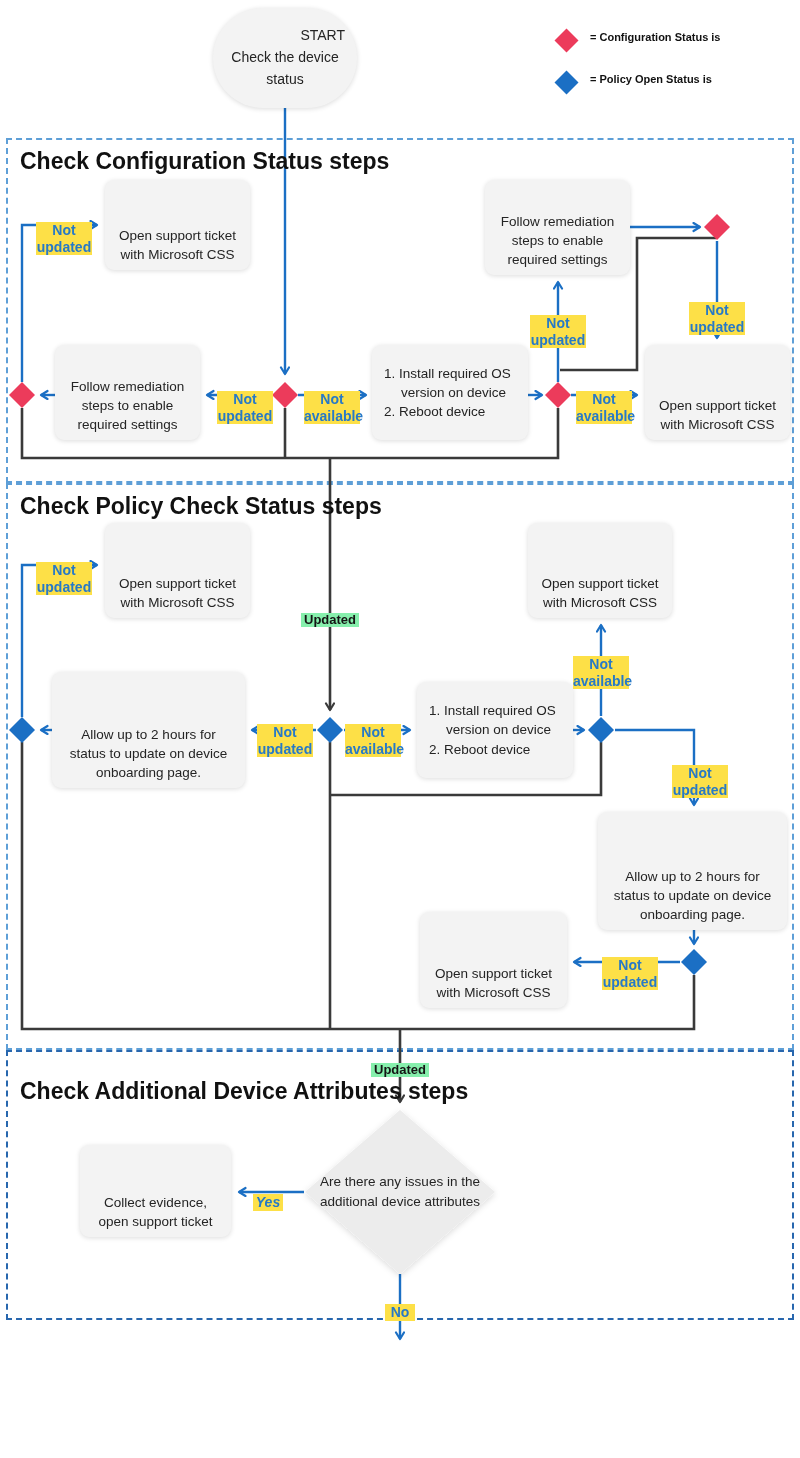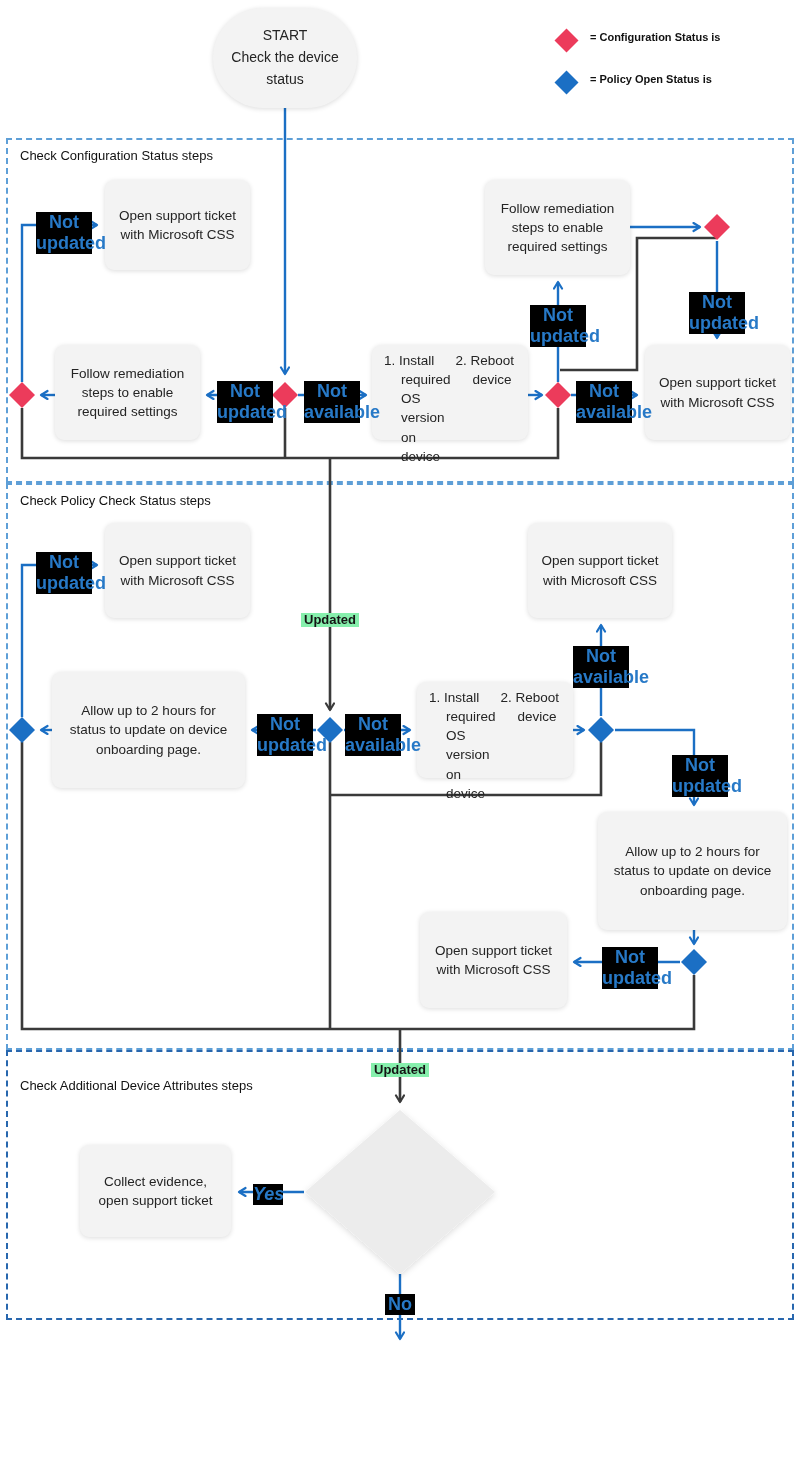--- a/index.html
+++ b/index.html
@@ -1,29 +1,29 @@
 <!DOCTYPE html>
 <html><head>
 <meta charset="utf-8">
 <style>
   html,body { margin:0; padding:0; background:#fff; }
   .canvas { position:relative; width:800px; height:1458px; background:#ffffff;
             font-family:"Liberation Sans", sans-serif; overflow:hidden; }
   svg.layer { position:absolute; left:0; top:0; }
   .section { position:absolute; border:2px dashed #5E9FD7; box-sizing:border-box; }
   .section.dark { border-color:#2867AE; }
-  .sec-title { position:absolute; font-size:13px; font-weight:400; color:#111111; white-space:nowrap; }
-  .node { position:absolute; background:#F3F3F3; border-radius:9px; display:flex; align-items:center;
+  .sec-title { position:absolute; font-size:23px; font-weight:700; color:#111111; white-space:nowrap; }
+  .node { position:absolute; background:#F3F3F3; border-radius:9px; display:flex; align-items:flex-end;
           justify-content:center; text-align:center; font-size:13.5px; color:#242424; line-height:1.42;
           padding:6px 12px; box-sizing:border-box; box-shadow:0 1px 5px rgba(0,0,0,.14); }
-  .node.list { align-items:flex-start; justify-content:center; text-align:left; }
+  .node.list { flex-direction:column; align-items:flex-start; justify-content:center; text-align:left; }
   .node.list .li { padding-left:17px; text-indent:-17px; }
   .pill { border-radius:52px; flex-direction:column; font-size:14px; line-height:1.55; }
-  .lab  { position:absolute; background:#000000; color:#2779C7; font-size:18px; font-weight:600;
-          line-height:1.18; text-align:center; }
+  .lab  { position:absolute; background:#fde047; color:#2779C7; font-size:14px; font-weight:600;
+          line-height:1.18; text-align:center;margin-top:10px; }
   .klab { position:absolute; background:#86efac; color:#141414; font-size:13px; font-weight:700;
           line-height:1.1; text-align:center; }
   .legend-diamond { position:absolute; width:17px; height:17px; transform:rotate(45deg); }
   .legend-text { position:absolute; font-size:11px; font-weight:700; color:#111111; white-space:nowrap; }
   .qtext { position:absolute; display:flex; align-items:center; justify-content:center; text-align:center;
            font-size:13.5px; color:#242424; line-height:1.45; }
 </style>
 </head>
 <body>
 
@@ -122,20 +122,21 @@
   <div class="node" style="left:52px; top:672px; width:193px; height:116px;">Allow up to 2 hours for status to update on device onboarding page.</div>
   <div class="node" style="left:528px; top:523px; width:144px; height:95px;">Open support ticket with Microsoft CSS</div>
   <div class="node list" style="left:417px; top:682px; width:156px; height:96px;">
     <div class="li">1. Install required OS version on device</div>
     <div class="li">2. Reboot device</div>
   </div>
   <div class="node" style="left:598px; top:812px; width:189px; height:118px;">Allow up to 2 hours for status to update on device onboarding page.</div>
   <div class="node" style="left:420px; top:912px; width:147px; height:96px;">Open support ticket with Microsoft CSS</div>
 
   <div class="node" style="left:80px; top:1145px; width:151px; height:92px;">Collect evidence, open support ticket</div>
+  <div class="qtext" style="left:320px; top:1154px; width:160px; height:76px;">Are there any issues in the additional device attributes</div>
 
   <div class="lab" style="left:36px;  top:212px; width:56px;">Not updated</div>
   <div class="lab" style="left:217px; top:381px; width:56px;">Not updated</div>
   <div class="lab" style="left:304px; top:381px; width:56px;">Not available</div>
   <div class="lab" style="left:576px; top:381px; width:56px;">Not available</div>
   <div class="lab" style="left:530px; top:305px; width:56px;">Not updated</div>
   <div class="lab" style="left:689px; top:292px; width:56px;">Not updated</div>
   <div class="lab" style="left:36px;  top:552px; width:56px;">Not updated</div>
   <div class="lab" style="left:257px; top:714px; width:56px;">Not updated</div>
   <div class="lab" style="left:345px; top:714px; width:56px;">Not available</div>

